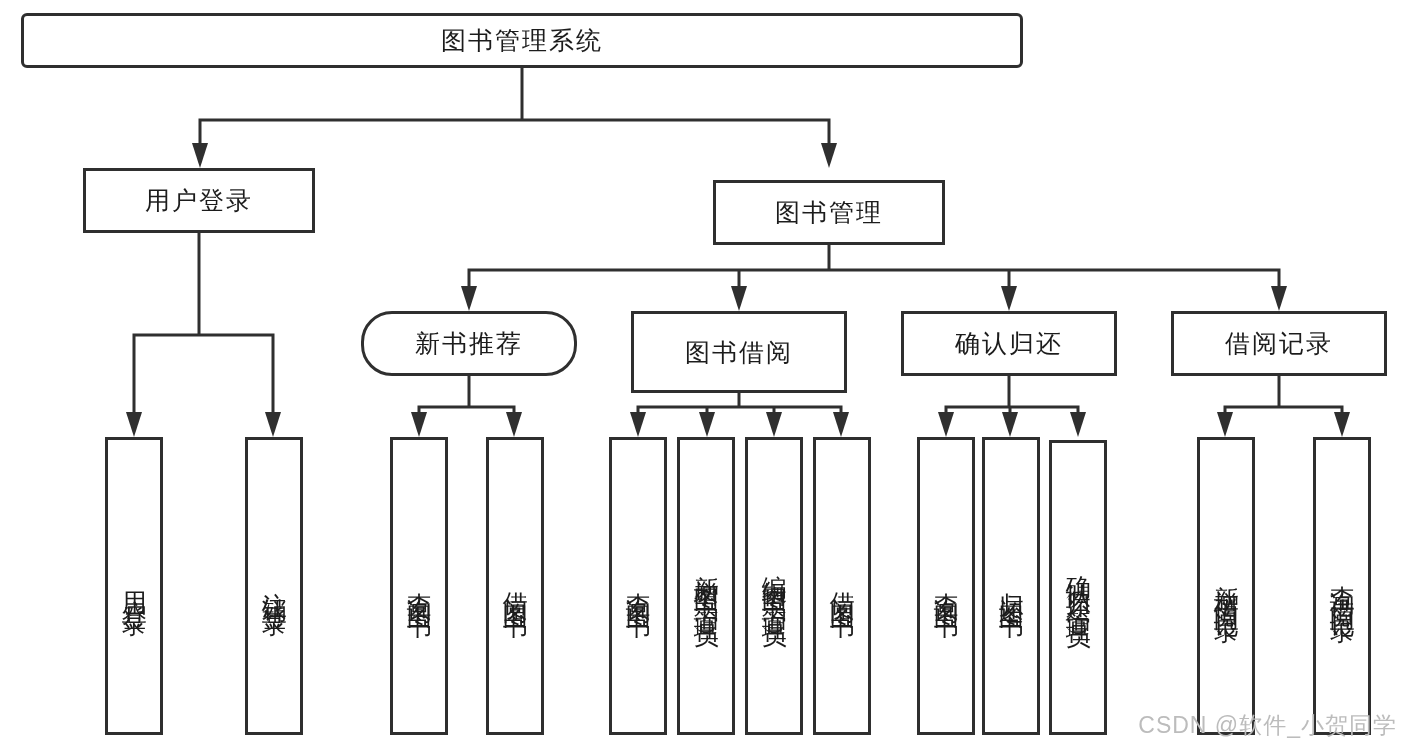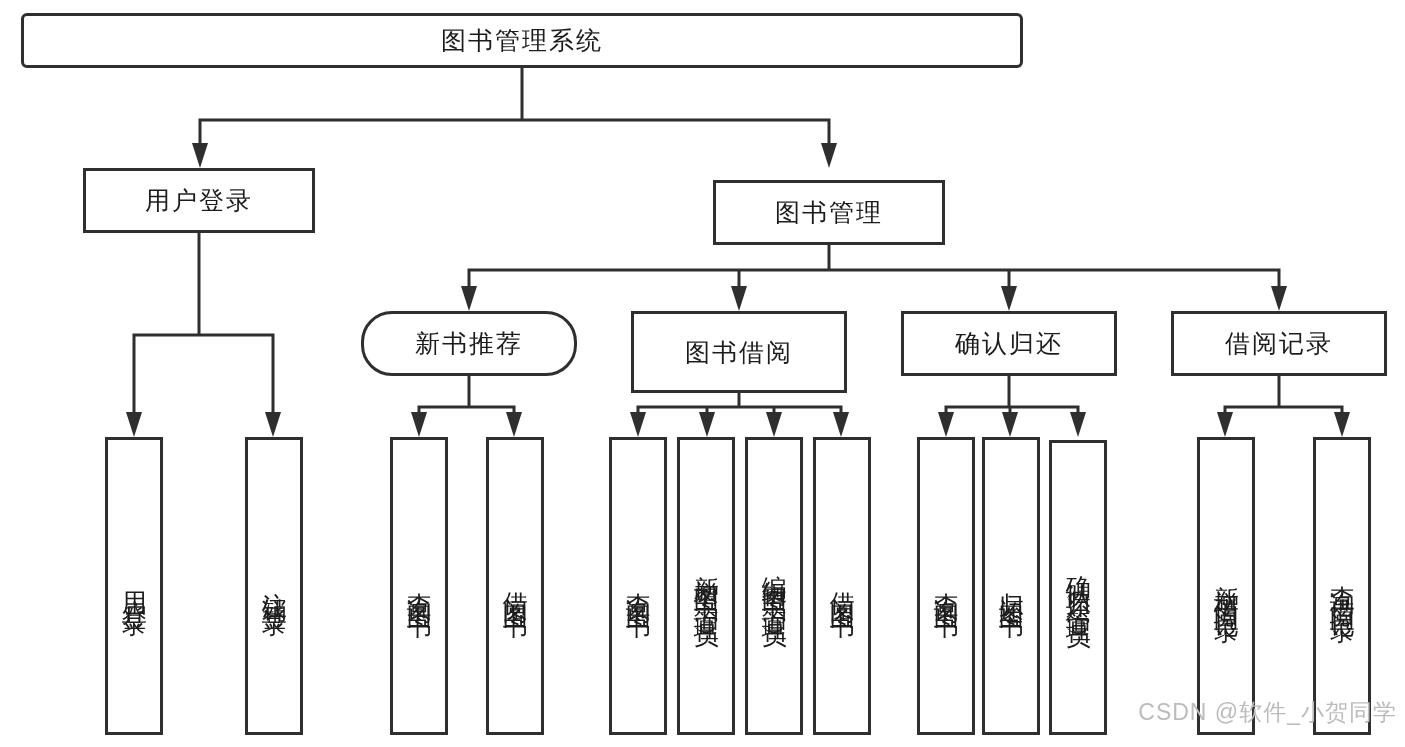--- a/index.html
+++ b/index.html
@@ -47,21 +47,21 @@
   }
   .leaf span {
     writing-mode: vertical-rl;
     text-orientation: mixed;
     letter-spacing: 7px;
     line-height: 1.1;
   }
   .watermark {
     position: absolute;
     right: 8px;
-    bottom: 19px;
+    bottom: 6px;
     font-size: 23px;
     color: #bcbcbc;
     letter-spacing: 1px;
     white-space: nowrap;
   }
 </style>
 </head>
 <body>
 
 <div class="canvas">

